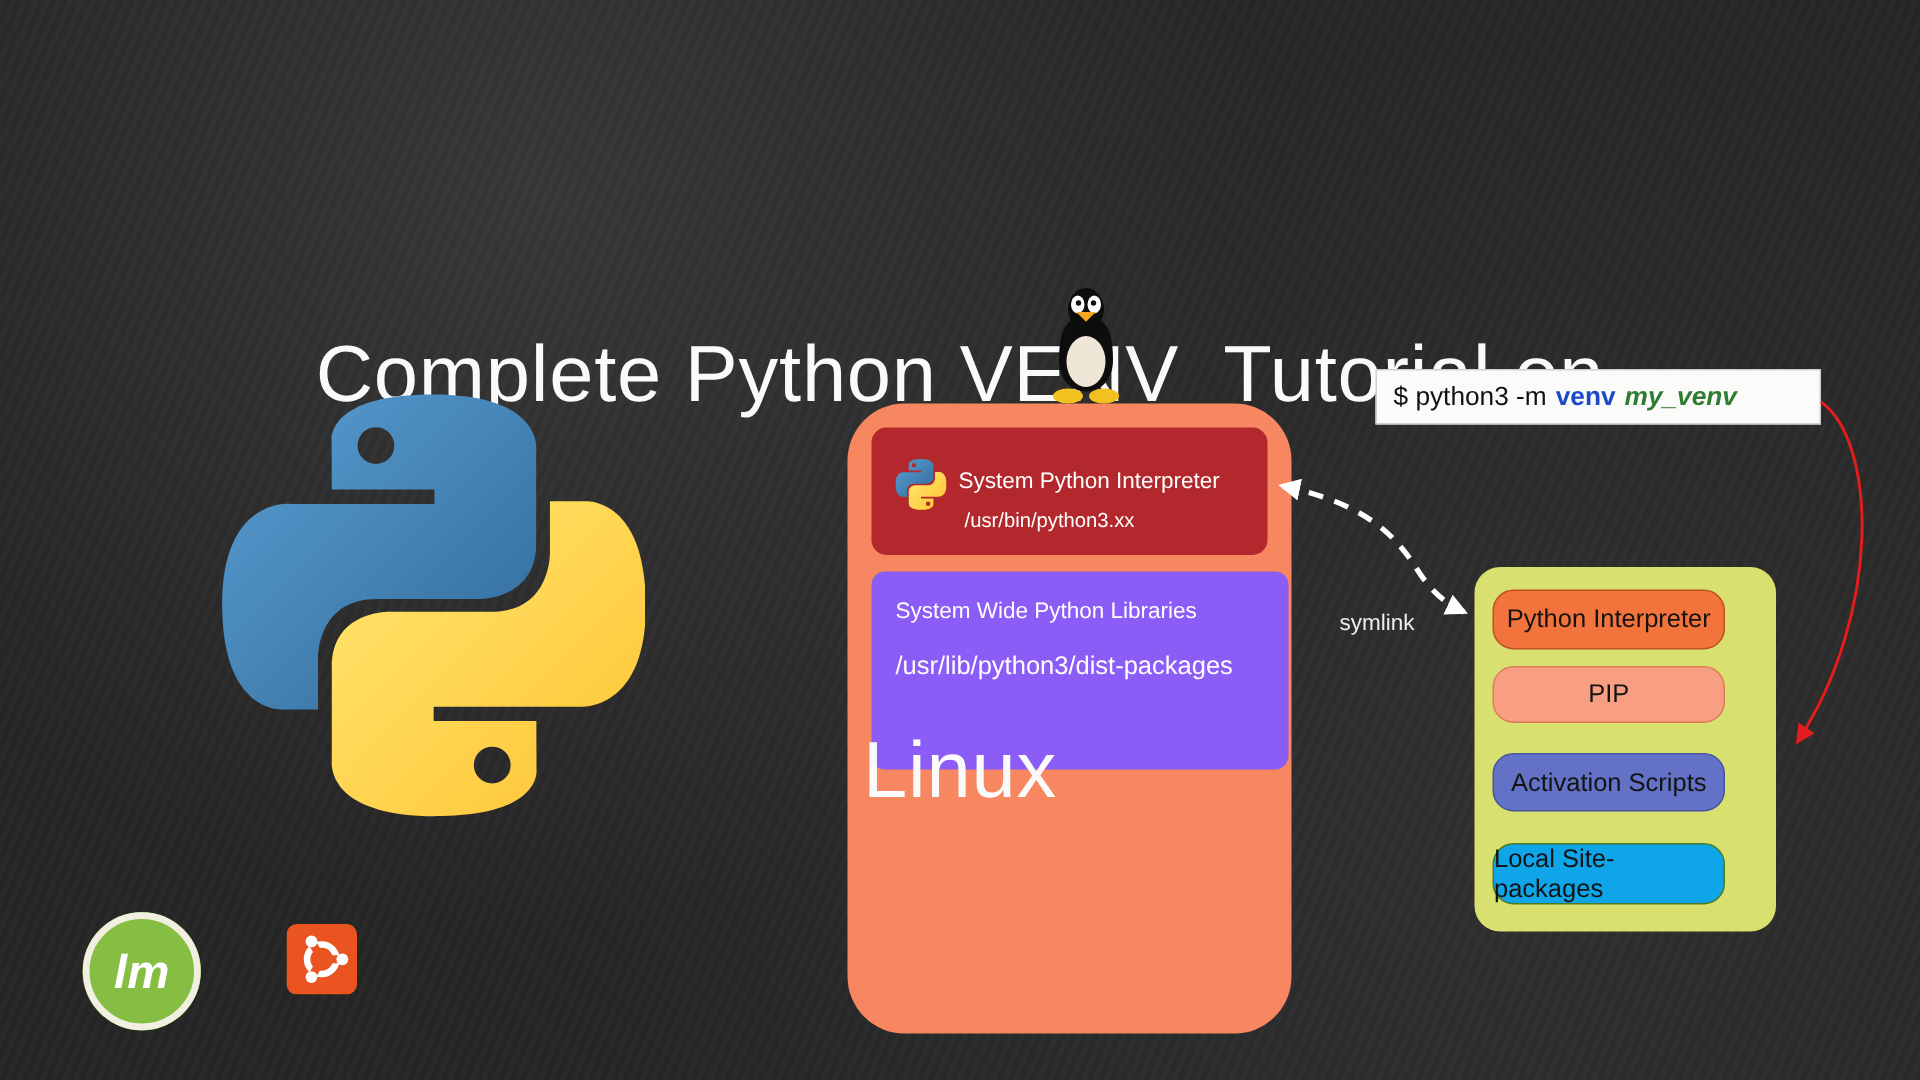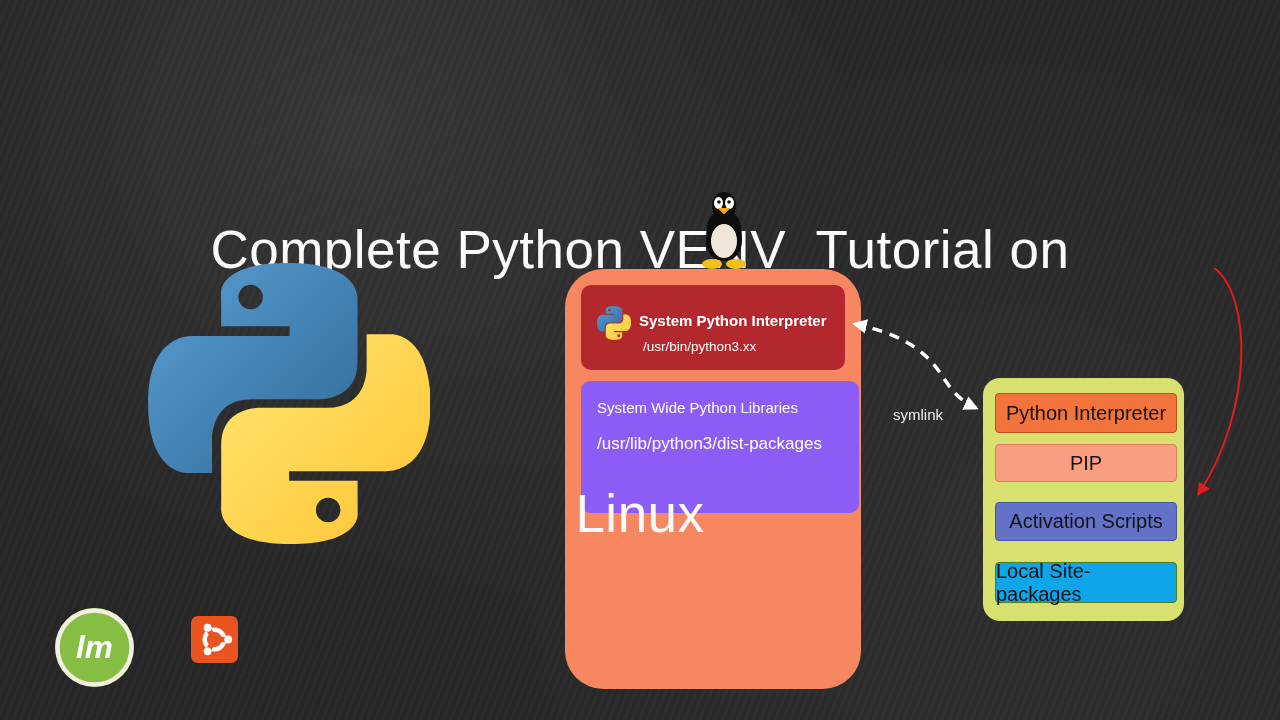--- a/index.html
+++ b/index.html
@@ -34,21 +34,21 @@
 
   .sys-box {
     position: absolute; left: 565px; top: 269px; width: 296px; height: 420px;
     background: #F78761; border-radius: 38px; z-index: 1;
   }
   .interp-card {
     position: absolute; left: 16px; top: 16px; width: 264px; height: 85px;
     background: #B3282D; border-radius: 10px; color: #fff;
   }
   .interp-icon  { position: absolute; left: 16px; top: 21px; width: 34px; height: 34px; }
-  .interp-title { position: absolute; left: 58px; top: 27px; font-size: 15px; font-weight: bold; }
+  .interp-title { position: absolute; left: 58px; top: 27px; font-size: 15px; }
   .interp-path  { position: absolute; left: 62px; top: 54px; font-size: 13.5px; }
 
   .libs-card {
     position: absolute; left: 16px; top: 112px; width: 278px; height: 132px;
     background: #8b5cf6; border-radius: 9px; color: #fff; padding: 18px 16px;
   }
   .libs-title { font-size: 15px; margin-bottom: 18px; }
   .libs-path  { font-size: 17px; line-height: 20px; }
 
   .pkg-card {
@@ -65,23 +65,23 @@
     font-size: 17.5px; color: #111; z-index: 2;
   }
   .cmd-kw  { color: #1B49C8; font-weight: bold; }
   .cmd-arg { color: #2F7D32; font-weight: bold; font-style: italic; }
 
   .venv-box {
     position: absolute; left: 983px; top: 378px; width: 201px; height: 243px;
     background: #D8E06F; border-radius: 17px; z-index: 1;
   }
   .venv-item {
-    position: absolute; left: 12px; width: 182px; border-radius: 4px;
+    position: absolute; left: 12px; width: 155px; border-radius: 14px;
     display: flex; align-items: center; justify-content: center;
-    font-size: 20px; color: #131313;
+    font-size: 17px; color: #131313;
   }
   .vi-1 { top: 15px;  height: 40px; background: #F2733B; border: 1px solid #BE4F22; }
   .vi-2 { top: 66px;  height: 38px; background: #F89E82; border: 1px solid #DD7C55; }
   .vi-3 { top: 124px; height: 39px; background: #6372C6; border: 1px solid #47549F; }
   .vi-4 { top: 184px; height: 41px; background: #0ea5e9; border: 1px solid #4E7A20; }
 
   .mint        { position: absolute; left: 53px;  top: 606px; width: 83px; height: 83px; z-index: 2; }
   .ubuntu-logo { position: absolute; left: 191px; top: 616px; width: 47px; height: 47px; z-index: 2; }
   .ubuntu-text { position: absolute; left: 243px; top: 623px; font-size: 35px; color: #2F2A5B; z-index: 2; }
 
@@ -138,20 +138,25 @@
     </div>
 
     <div class="libs-card">
       <div class="libs-title">System Wide Python Libraries</div>
       <div class="libs-path">/usr/lib/python3/dist-packages</div>
     </div>
 
 
   </div>
 
+  <div class="cmd-box">
+    <span>$ python3 -m</span>
+    <span class="cmd-kw">venv</span>
+    <span class="cmd-arg">my_venv</span>
+  </div>
 
   <div class="venv-box">
     <div class="venv-item vi-1">Python Interpreter</div>
     <div class="venv-item vi-2">PIP</div>
     <div class="venv-item vi-3">Activation Scripts</div>
     <div class="venv-item vi-4">Local Site-packages</div>
   </div>
 
   <svg class="mint" viewBox="0 0 84 84" aria-hidden="true">
     <circle cx="42" cy="42" r="40" fill="#86BE43"></circle>

